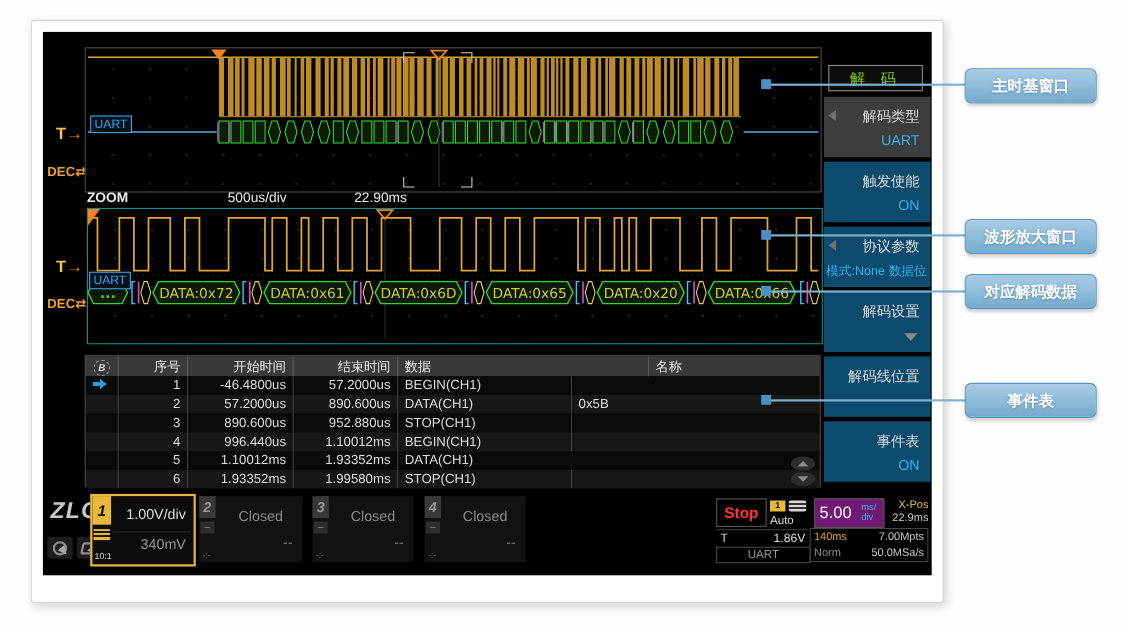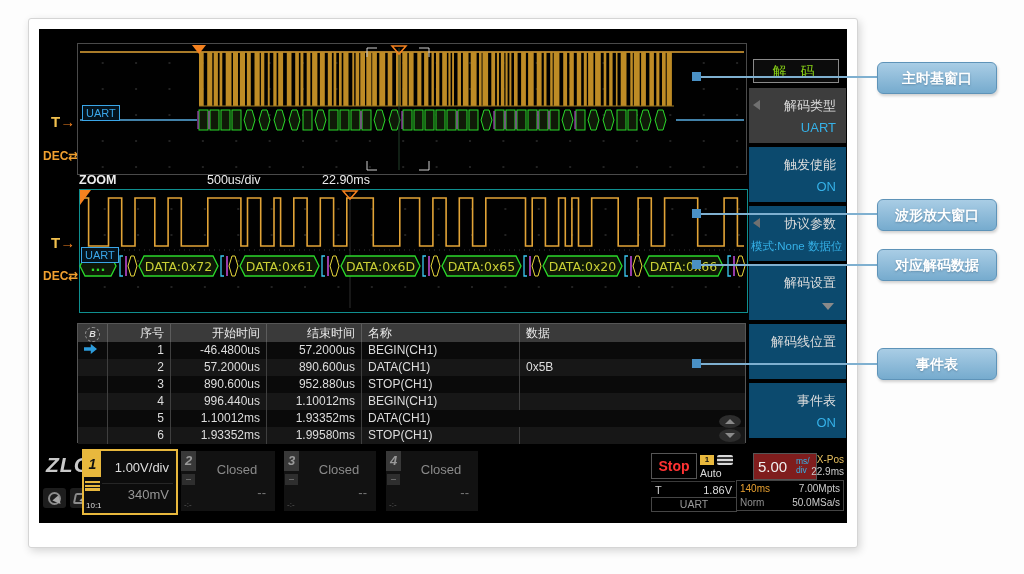--- a/index.html
+++ b/index.html
@@ -96,21 +96,21 @@
   #coup2{position:absolute;left:68px;top:4px;width:16px;height:10px;border-radius:2px;
          background:linear-gradient(#d8d8d8 0 22%,#333 22% 40%,#d8d8d8 40% 62%,#333 62% 80%,#d8d8d8 80% 100%);}
   #trig-mode{position:absolute;left:51px;top:16px;color:#ddd;font-size:10.5px;text-align:center;}
   #trig-div{position:absolute;left:2px;right:2px;top:30px;height:1px;background:#3a3a3a;}
   #trig-t{position:absolute;left:6px;top:33px;color:#ccc;}
   #trig-level{position:absolute;right:5px;top:33px;color:#ddd;}
   #trig-bus{position:absolute;left:2px;top:46px;width:84px;height:13px;border:1px solid #464646;
             color:#999;font-size:10.5px;text-align:center;line-height:13px;}
 
   #tb{position:absolute;left:697px;top:422px;width:110px;height:60px;font-size:10px;}
-  #tb-scale-box{position:absolute;left:17px;top:2px;width:62px;height:25px;border:1px solid #555;background:#7f1d1d;}
+  #tb-scale-box{position:absolute;left:4px;top:2px;width:62px;height:25px;border:1px solid #555;background:#701a75;}
   #tb-scale{position:absolute;left:4px;top:4px;font-size:15px;color:#f0f0f0;}
   #tb-unit{position:absolute;left:42px;top:3px;color:#35b1e8;font-size:8.5px;line-height:9px;}
   #tb-xpl{position:absolute;right:2px;top:3px;color:#e8c060;}
   #tb-xpv{position:absolute;right:2px;top:15px;color:#ccc;}
   #tb-bot{position:absolute;left:0;top:29px;width:108px;height:31px;border:1px solid #444;box-sizing:border-box;}
   #tb-win{position:absolute;left:3px;top:2px;color:#e8a030;}
   #tb-mem{position:absolute;right:3px;top:2px;color:#ccc;}
   #tb-acq{position:absolute;left:3px;bottom:2px;color:#8f8f8f;}
   #tb-rate{position:absolute;right:3px;bottom:2px;color:#ccc;}
 
@@ -322,22 +322,22 @@
         </svg>
     </div>
     <div class="uart-tag" style="left:42px;top:218px">UART</div>
 
     <div id="event-table">
         <div class="et-row et-header">
           <div class="et-cell" style="width: 29px;"><span class="b-icon">B</span></div>
           <div class="et-cell bl al-r" style="width: 63px;">序号</div>
           <div class="et-cell bl al-r" style="width: 96px;">开始时间</div>
           <div class="et-cell bl al-r" style="width: 95px;">结束时间</div>
+          <div class="et-cell bl al-l" style="width: 228px;">数据</div>
           <div class="et-cell bl al-l" style="width: 158px;">名称</div>
-          <div class="et-cell bl al-l" style="width: 228px;">数据</div>
         </div>
         <div class="et-row odd">
           <div class="et-cell" style="width: 29px;"><span class="row-arrow"></span></div>
           <div class="et-cell bl al-r" style="width: 63px;">1</div>
           <div class="et-cell bl al-r" style="width: 96px;">-46.4800us</div>
           <div class="et-cell bl al-r" style="width: 95px;">57.2000us</div>
           <div class="et-cell bl al-l" style="width: 158px;">BEGIN(CH1)</div>
           <div class="et-cell bl al-l" style="width: 228px;"></div>
         </div>
         <div class="et-row even">

